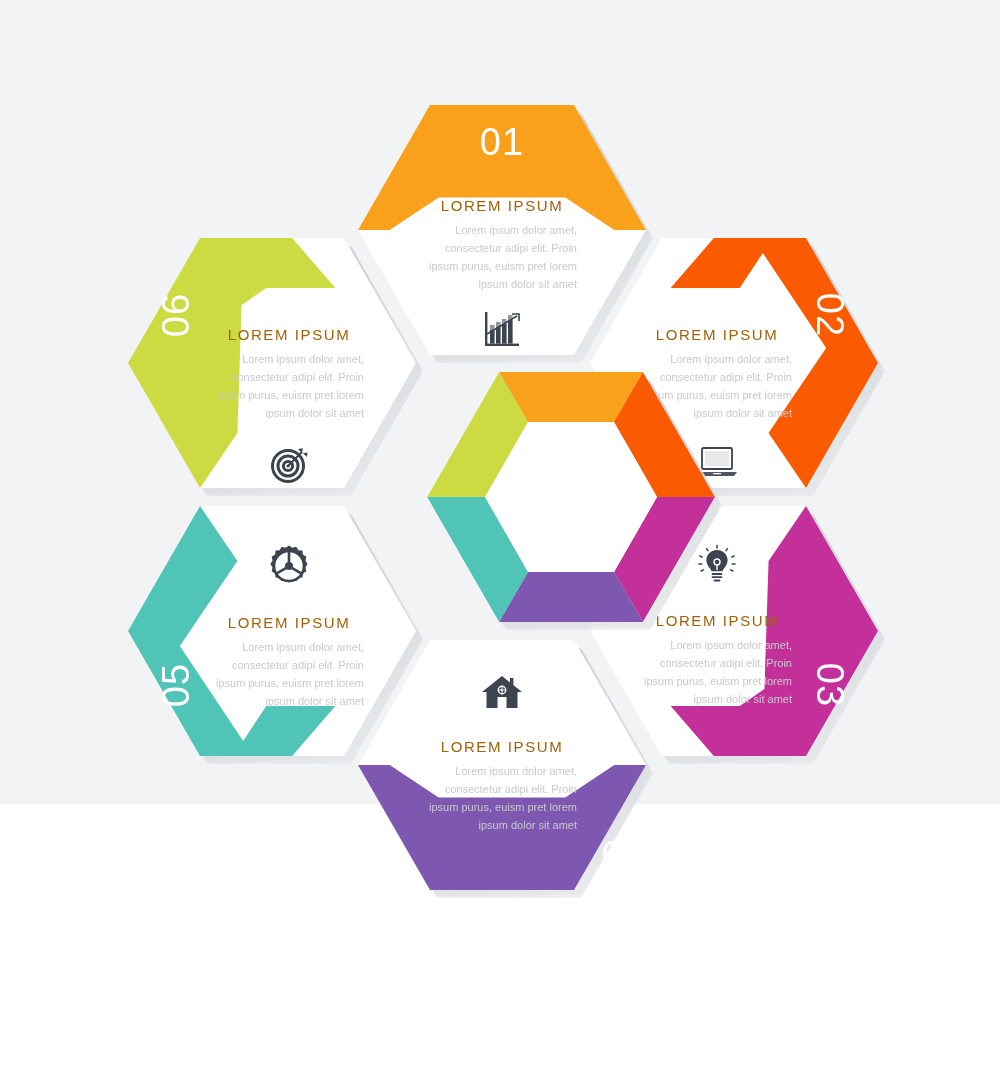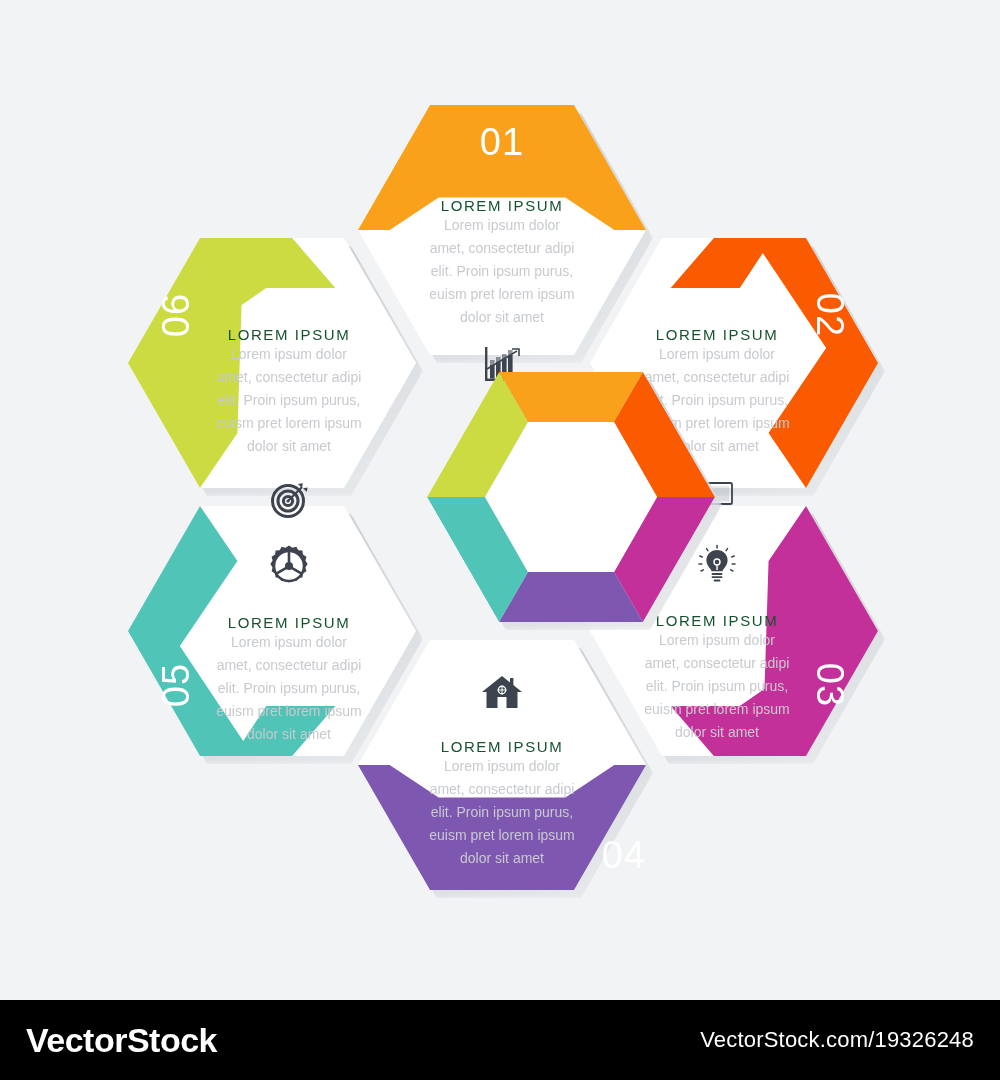--- a/index.html
+++ b/index.html
@@ -10,21 +10,21 @@
   body {
     width: 1000px;
     height: 1080px;
     font-family: "Liberation Sans", sans-serif;
     overflow: hidden;
   }
 
   #stage {
     position: relative;
     width: 1000px;
-    height: 1080px;
+    height: 804px;
     background: #f2f3f5;
   }
 
   
   .hex {
     position: absolute;
     width: 288px;
     height: 250px;
   }
 
@@ -91,32 +91,33 @@
     inset: 0;
     display: flex;
     flex-direction: column;
     align-items: center;
     justify-content: center;
   }
 
   .title {
     font-size: 15px;
     letter-spacing: 1.6px;
-    color: #14532d;
+    color: #a16207;
     font-weight: 400;
     text-align: center;
     white-space: nowrap;
   }
 
   .desc {
-    font-size: 14px;
+    font-size: 11px;
     line-height: 1.65;
     color: #c7cace;
-    text-align: center;
+    text-align: right;
     width: 150px;
+    margin-top: 7px;
   }
 
   .icon {
     color: #3d444f;
     display: block;
   }
 
   
   .num {
     position: absolute;
@@ -337,18 +338,14 @@
         <polygon points="216,0 288,125 230,125 187,50" fill="#fa5b00"></polygon>
         <polygon points="288,125 216,250 187,200 230,125" fill="#c4309a"></polygon>
         <polygon points="216,250 72,250 101,200 187,200" fill="#7d57b0"></polygon>
         <polygon points="72,250 0,125 58,125 101,200" fill="#51c4b8"></polygon>
         <polygon points="0,125 72,0 101,50 58,125" fill="#cbdb41"></polygon>
         <polygon points="101,50 187,50 230,125 187,200 101,200 58,125" fill="#ffffff"></polygon>
       </g>
     </svg>
   </div>
 
-  <div id="footer">
-    <div id="footer-logo">VectorStock</div>
-    <div id="footer-url">VectorStock.com/19326248</div>
-  </div>
 
 </div>
 
 </body></html>

